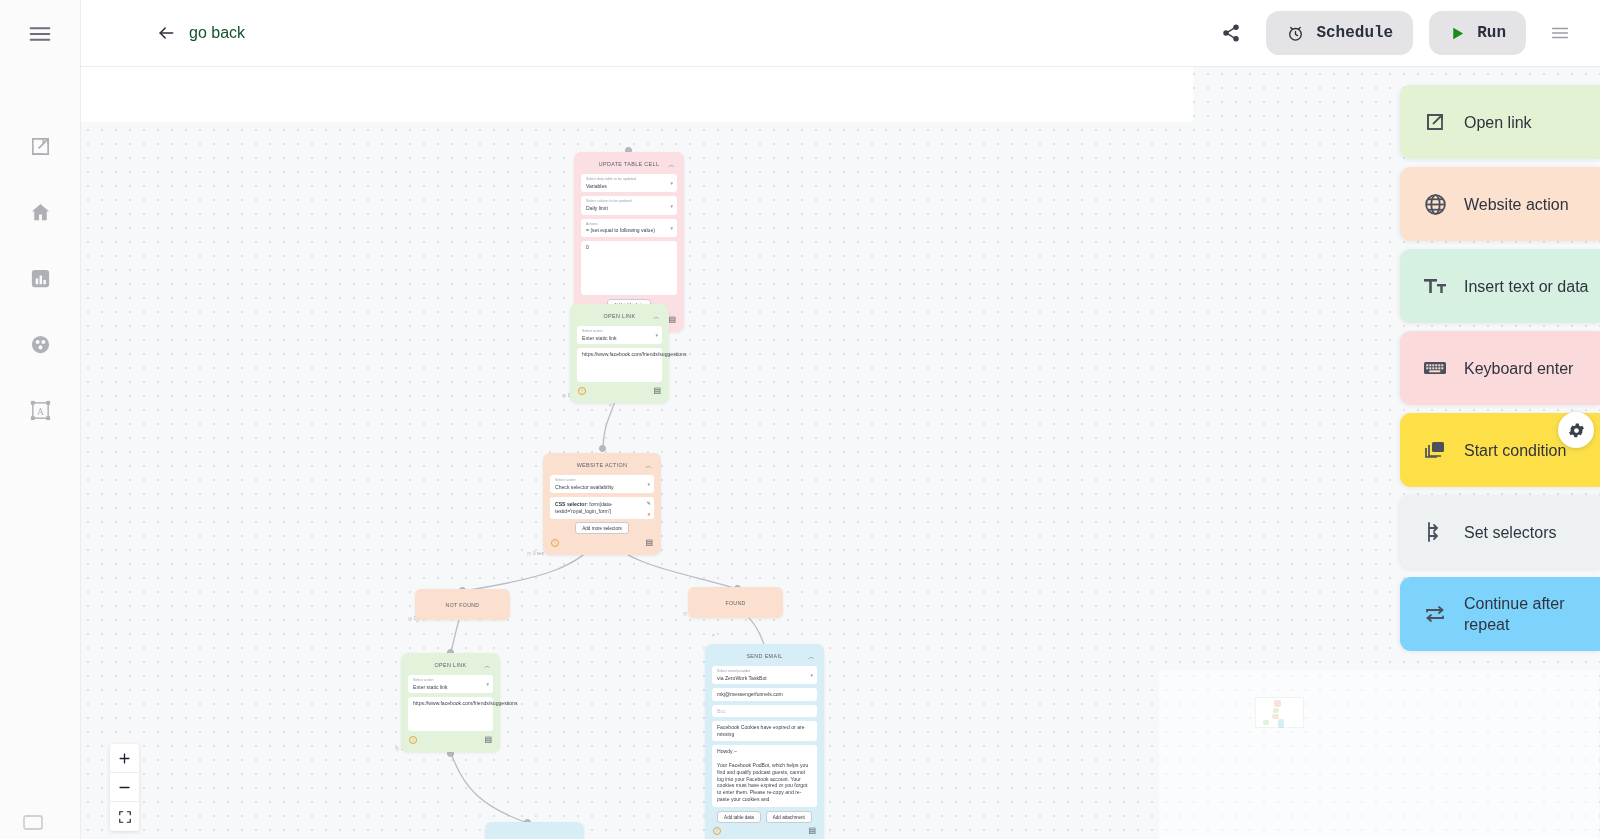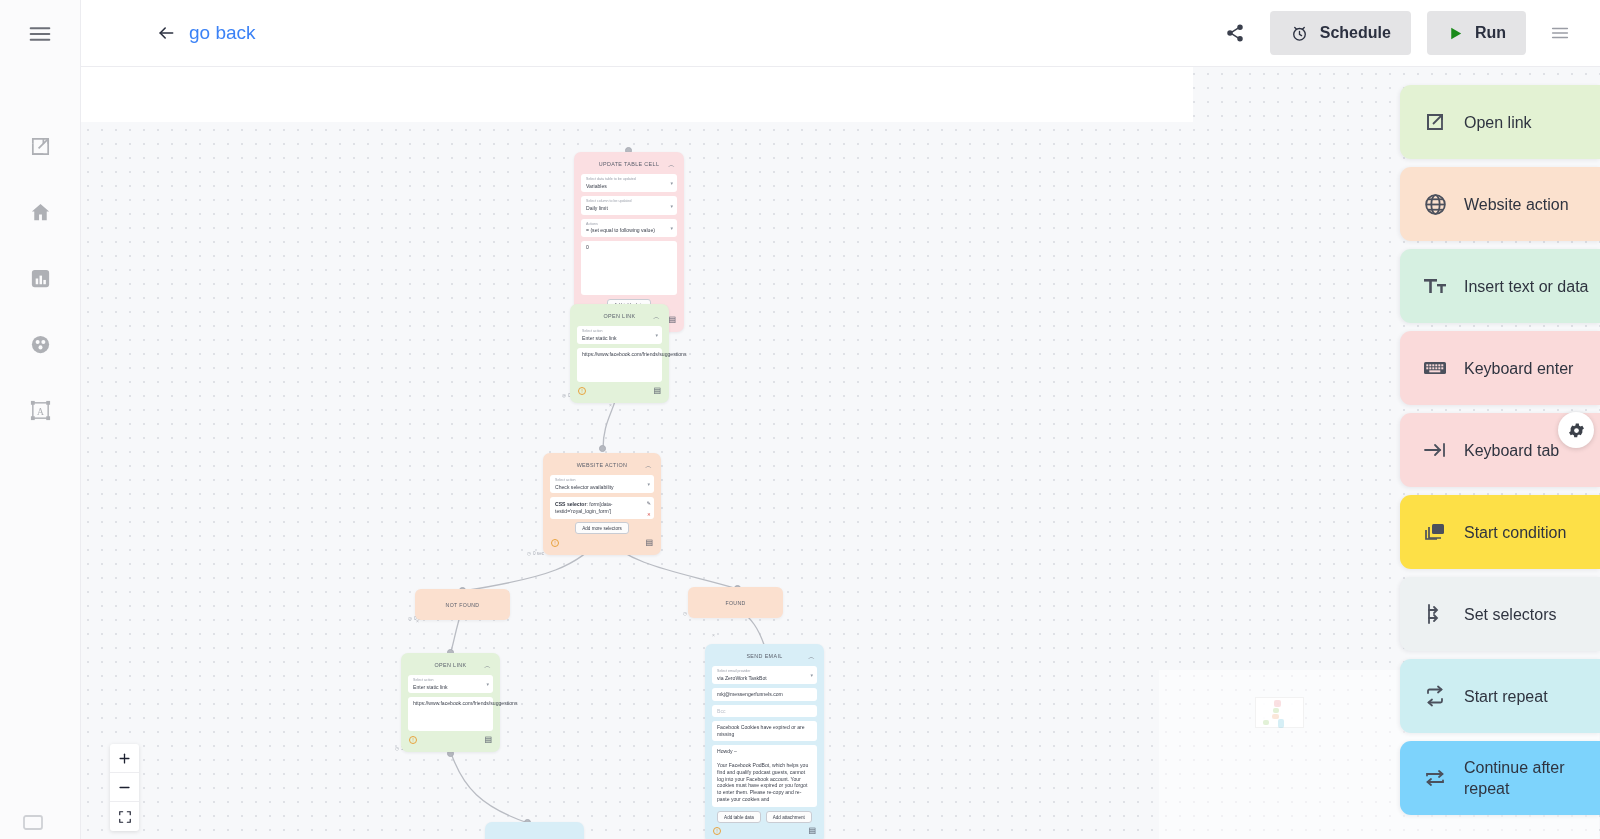--- a/index.html
+++ b/index.html
@@ -26,36 +26,36 @@
 
   
   .topbar {
     position: absolute; left: 81px; top: 0; right: 0; height: 67px;
     background: #ffffff; border-bottom: 1px solid #ececf0;
     display: flex; align-items: center; z-index: 35;
   }
   .go-back {
     display: flex; align-items: center; gap: 13px;
     margin-left: 75px; cursor: pointer;
-    font-size: 19px; color: #3b82f6; font-weight: 400;
+    font-size: 16px; color: #14532d; font-weight: 400;
   }
   .topbar-title {
     position: absolute; left: 0; right: 0; text-align: center;
     font-size: 19px; color: #2b3040; font-weight: 400; pointer-events: none;
   }
   .topbar-right {
     margin-left: auto; display: flex; align-items: center; gap: 0px;
     padding-right: 18px;
   }
   .share-btn { width: 42px; height: 42px; display:flex; align-items:center; justify-content:center; cursor:pointer; color:#3a3f4c; margin-right: 14px;}
   .pill {
-    height: 44px; border-radius: 4px; background: #e4e4e6;
+    height: 44px; border-radius: 13px; background: #e4e4e6;
     display: flex; align-items: center; gap: 11px;
     padding: 0 20px; cursor: pointer;
-    font-size: 16px; color: #2b3040; font-weight: 600;
+    font-size: 16px; color: #2b3040; font-weight: 600; font-family: Liberation Mono, monospace;
   }
   .pill + .pill { margin-left: 16px; }
   .hamb-right { width: 44px; height: 44px; display:flex;align-items:center;justify-content:center;cursor:pointer;color:#9a9da5; margin-left: 12px;}
 
   
   .canvas {
     position: absolute; left: 81px; top: 67px; right: 0; bottom: 0;
     background-color: #f7f8fa;
     background-image: radial-gradient(#dfe1e6 1px, transparent 1px);
     background-size: 14px 14px;
@@ -568,30 +568,20 @@
             <rect x="13.3" y="12.3" width="2" height="2"></rect>
               <rect x="16.3" y="12.3" width="2" height="2"></rect>
               <rect x="19.3" y="12.3" width="2" height="2"></rect>
             <rect x="7.3" y="15.3" width="11" height="2"></rect>
           </g>
         </svg>
       </span>
       <span class="act-lbl">Keyboard enter</span>
     </div>
 
-    <div class="act" style="background:#fadada">
-      <span class="act-ico">
-        <svg width="26" height="26" viewBox="0 0 26 26" fill="none" stroke="#4b505c" stroke-width="1.8" stroke-linecap="round">
-          <line x1="3" y1="13" x2="18" y2="13"></line>
-            <polyline points="13,8 18,13 13,18"></polyline>
-            <line x1="22" y1="7" x2="22" y2="19"></line>
-        </svg>
-      </span>
-      <span class="act-lbl">Keyboard tab</span>
-    </div>
 
     <div class="act" style="background:#fde047">
       <span class="act-ico">
         <svg width="26" height="26" viewBox="0 0 26 26" fill="none" stroke="#4b505c" stroke-width="1.7">
           <rect x="10" y="5" width="12" height="10" rx="1.5" fill="#4b505c" stroke="none"></rect>
           <path d="M7 8v11h12"></path>
             <path d="M4 11v9h11"></path>
         </svg>
       </span>
       <span class="act-lbl">Start condition</span>
@@ -603,31 +593,20 @@
           <line x1="7" y1="4" x2="7" y2="22"></line>
           <path d="M7 9h7"></path>
             <polyline points="12,6 15,9 12,12"></polyline>
           <path d="M7 17h7"></path>
             <polyline points="12,14 15,17 12,20"></polyline>
         </svg>
       </span>
       <span class="act-lbl">Set selectors</span>
     </div>
 
-    <div class="act" style="background:#cdeef2">
-      <span class="act-ico">
-        <svg width="26" height="26" viewBox="0 0 26 26" fill="none" stroke="#4b505c" stroke-width="1.8" stroke-linecap="round">
-          <path d="M6 10V8a1.5 1.5 0 0 1 1.5-1.5H19"></path>
-            <polyline points="16,3.5 19.5,6.5 16,9.5"></polyline>
-          <path d="M20 16v2a1.5 1.5 0 0 1-1.5 1.5H7"></path>
-            <polyline points="10,22.5 6.5,19.5 10,16.5"></polyline>
-        </svg>
-      </span>
-      <span class="act-lbl">Start repeat</span>
-    </div>
 
     <div class="act" style="background:#7dd3fc">
       <span class="act-ico">
         <svg width="26" height="26" viewBox="0 0 26 26" fill="none" stroke="#4b505c" stroke-width="1.8" stroke-linecap="round">
           <path d="M5 10.5V9h15"></path>
             <polyline points="17,6 20.5,9 17,12"></polyline>
           <path d="M21 15.5V17H6"></path>
             <polyline points="9,14 5.5,17 9,20"></polyline>
         </svg>
       </span>

